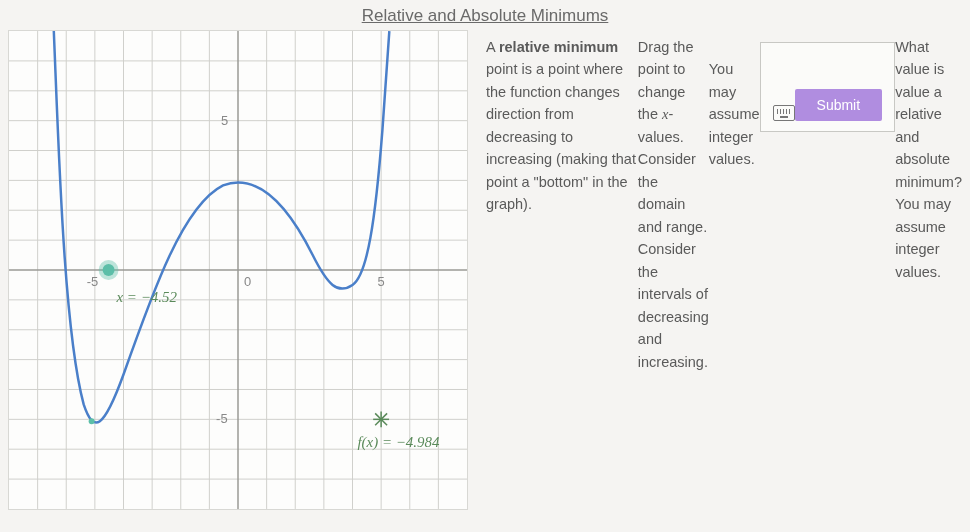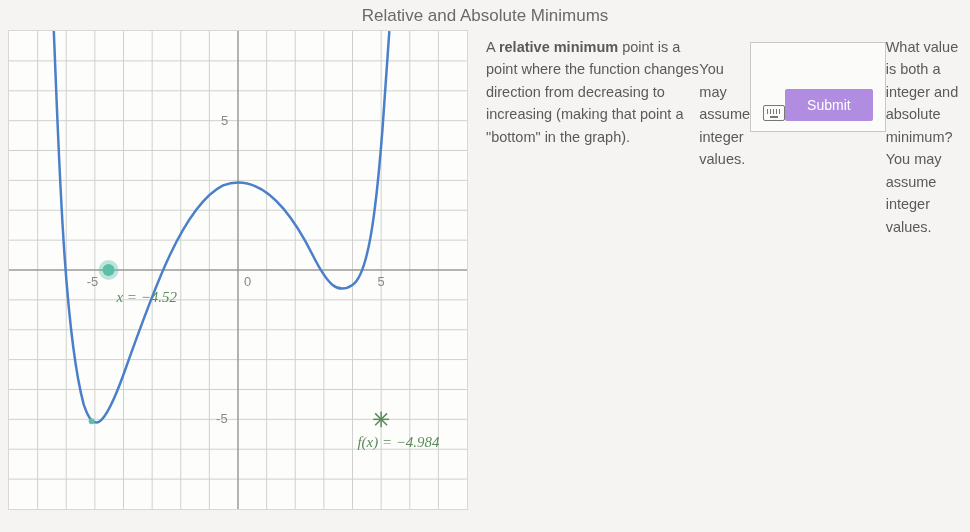--- a/index.html
+++ b/index.html
@@ -15,20 +15,21 @@
     display: flex;
     flex-direction: column;
     height: 100%;
   }
   .title {
     text-align: center;
     font-size: 17px;
     color: #6a6a6a;
     padding: 6px 0 4px 0;
     font-weight: 400;
+    text-decoration: underline;
   }
   .content {
     display: flex;
     flex: 1;
     padding: 0 8px 8px 8px;
     gap: 18px;
   }
   .graph-panel {
     width: 460px;
     height: 480px;
@@ -188,29 +189,34 @@
         <text class="val-label" x="108" y="272">x = −4.52</text>
         <text class="val-label" x="350" y="418">f(x) = −4.984</text>
       </svg>
     </div>
 
     <div class="text-panel">
       <div class="para">
         <span>A </span><b>relative minimum</b><span> point is a point where the function changes direction from decreasing to increasing (making that point a "bottom" in the graph).</span>
       </div>
       <div class="para">
+        <span>Drag the point to change the </span><span class="ital">x</span><span>-values.</span><br>
+        <span>Consider the domain and range.</span><br>
+        <span>Consider the intervals of decreasing and increasing.</span>
+      </div>
+      <div class="para">
         <br>
         <span>You may assume integer values.</span>
       </div>
 
       <div class="answer-box">
         <span class="kbd-icon"></span>
         <button class="submit-btn">Submit</button>
       </div>
 
       <div class="para">
-        <span>What value is both a integer and absolute minimum?</span><br>
+        <span>What value is value a relative and absolute minimum?</span><br>
         <span>You may assume integer values.</span>
       </div>
     </div>
 
   </div>
 </div>
 
 </body></html>

